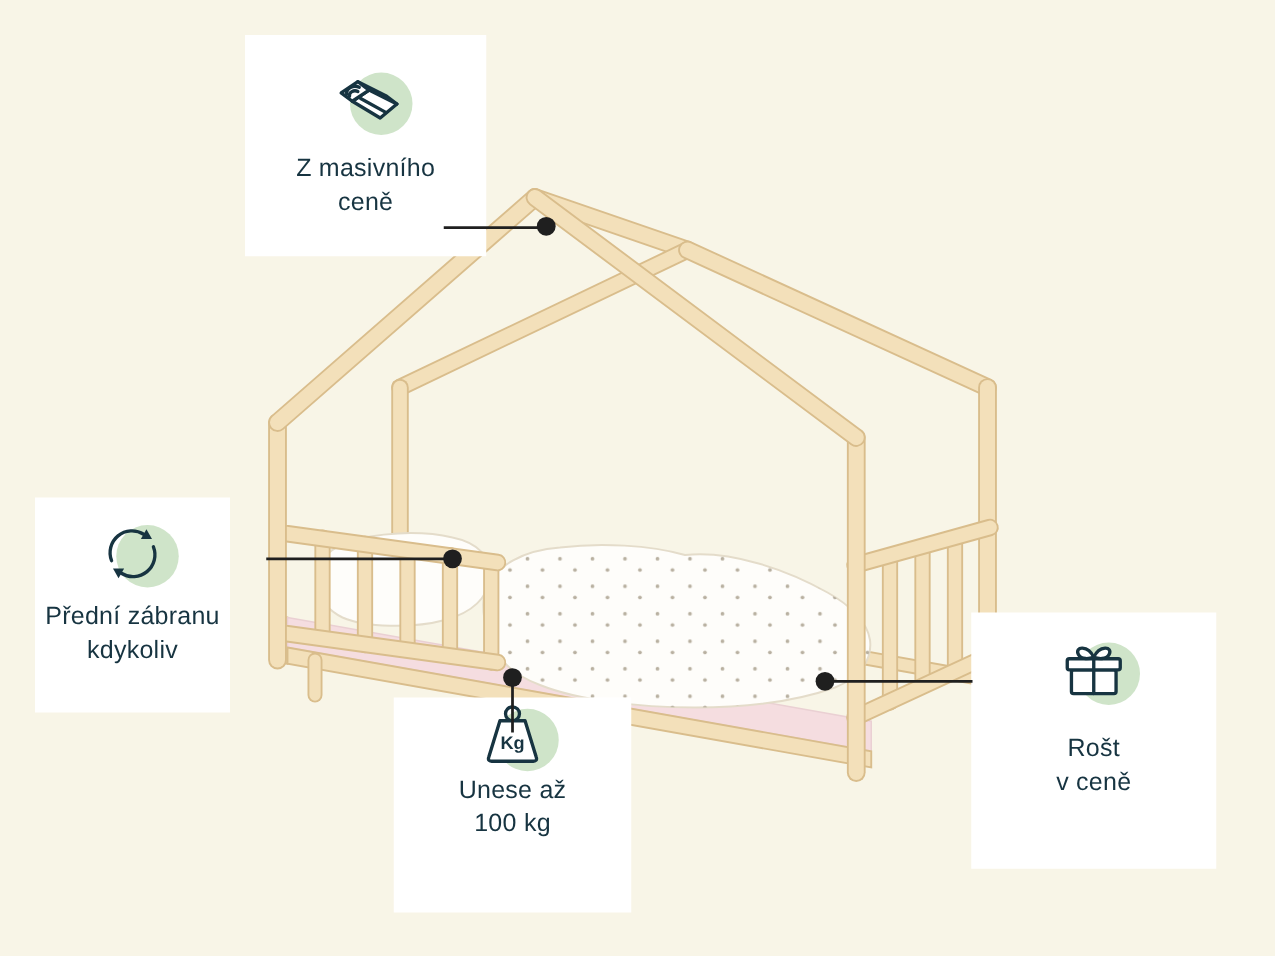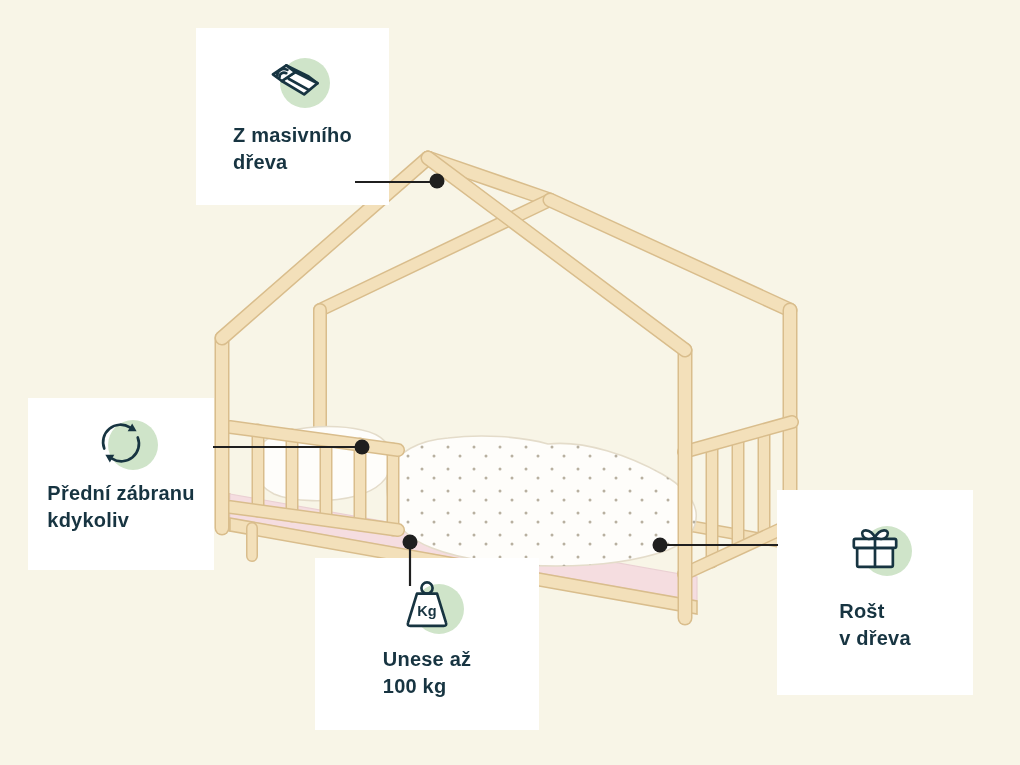--- a/index.html
+++ b/index.html
@@ -11,22 +11,22 @@
   }
   .layer{position:absolute;left:0;top:0;width:1020px;height:765px}
   .bed-layer{z-index:1}
   .connector-layer{z-index:5;pointer-events:none}
   .card{
     position:absolute;z-index:2;
     background:var(--card,#ffffff);
     display:flex;flex-direction:column;align-items:center;
   }
   .card-text{
-    font-weight:700;font-size:20px;line-height:27px;
-    color:var(--ink,#173441);letter-spacing:.2px;
+    font-weight:400;font-size:20px;line-height:27px;
+    color:var(--ink,#173441);text-align:center;letter-spacing:.2px;
   }
   .icon-wrap{position:relative;width:62px;height:58px;flex:0 0 auto}
   .blob{
     position:absolute;left:18px;top:6px;width:50px;height:50px;
     border-radius:50%;background:var(--green,#cfe4c9);
   }
   .icon-wrap svg{position:absolute;left:0;top:0}
   .ink-stroke{stroke:var(--ink,#173441);stroke-width:2.4;fill:none;stroke-linecap:round;stroke-linejoin:round}
   .ink-stroke-fill{stroke:var(--ink,#173441);stroke-width:2.4;fill:#ffffff;stroke-linecap:round;stroke-linejoin:round}
   .ink-fill{fill:var(--ink,#173441)}
@@ -34,23 +34,23 @@
   
   .beam-o{stroke:var(--wood-outline,#d9bd8c);stroke-linecap:round;fill:none}
   .beam-f{stroke:var(--wood,#f3e0ba);stroke-linecap:round;fill:none}
   .wood-face{fill:var(--wood,#f3e0ba);stroke:var(--wood-outline,#d9bd8c);stroke-width:1.5}
   .pink-face{fill:var(--pink,#f5dde0);stroke:#ead0d3;stroke-width:1.2}
   .linen{fill:#fefdfa;stroke:#e4dcca;stroke-width:1.6}
   .connector{stroke:var(--connector,#1f1f1f);stroke-width:2.2}
   .connector-dot{fill:var(--connector,#1f1f1f)}
   
   .card-wood{left:196px;top:28px;width:193px;height:177px;padding-top:24px;box-sizing:border-box;gap:12px}
-  .card-barrier{left:28px;top:398px;width:186px;height:172px;padding-top:16px;box-sizing:border-box;gap:8px}
-  .card-weight{left:315px;top:558px;width:224px;height:172px;padding-top:20px;box-sizing:border-box;gap:10px}
-  .card-gift{left:777px;top:490px;width:196px;height:205px;padding-top:30px;box-sizing:border-box;gap:20px}
+  .card-barrier{left:28px;top:398px;width:156px;height:172px;padding-top:16px;box-sizing:border-box;gap:8px}
+  .card-weight{left:315px;top:558px;width:190px;height:172px;padding-top:3px;box-sizing:border-box;}
+  .card-gift{left:777px;top:490px;width:196px;height:205px;padding-top:18px;box-sizing:border-box;gap:20px}
 </style>
 </head>
 <body>
 
 <div class="stage">
 
   <svg class="layer bed-layer" viewBox="0 0 1020 765" width="1020" height="765">
     <defs>
       <pattern id="duvet-dots" width="26" height="22" patternUnits="userSpaceOnUse">
         <circle cx="6" cy="7" r="1.5" fill="#b8b0a0"></circle>
@@ -147,21 +147,21 @@
         <polygon class="ink-stroke-fill" points="20,12 40,22 48,28 28,18"></polygon>
         <polygon class="ink-stroke-fill" points="28,18 48,28 36,38 16,26"></polygon>
         <polygon class="ink-stroke-fill" points="8,20 20,12 28,18 16,26"></polygon>
         <path class="ink-stroke" stroke-width="1.8" d="M 12,21 A 6,5 0 0 1 21,16"></path>
         <path class="ink-stroke" stroke-width="1.8" d="M 14,22.5 A 4,3.4 0 0 1 20,19"></path>
         <line class="ink-stroke" stroke-width="1.8" x1="22" y1="24" x2="40" y2="34"></line>
       </svg>
     </div>
     <div class="card-text">
       <div>Z masivního</div>
-      <div>dřeva</div>
+      <div>ceně</div>
     </div>
   </div>
 
   <div class="card card-barrier">
     <div class="icon-wrap">
       <div class="blob"></div>
       <svg width="62" height="58" viewBox="0 0 52 52">
         <path class="ink-stroke" d="M 11,31 A 15.7,15.7 0 0 1 34,12"></path>
         <polygon class="ink-fill" points="40,15.5 32,15.5 36,8.5"></polygon>
         <path class="ink-stroke" d="M 41,21 A 15.7,15.7 0 0 1 18,40"></path>
@@ -195,21 +195,21 @@
       <svg width="62" height="58" viewBox="0 0 52 52">
         <rect class="ink-stroke-fill" x="10" y="25" width="32" height="17" rx="1.5"></rect>
         <rect class="ink-stroke-fill" x="7" y="17" width="38" height="8" rx="1.5"></rect>
         <line class="ink-stroke" x1="26" y1="17" x2="26" y2="42"></line>
         <path class="ink-stroke-fill" d="M26,16 C22,7 12,8 15,14 C17,18 23,17 26,16 Z"></path>
         <path class="ink-stroke-fill" d="M26,16 C30,7 40,8 37,14 C35,18 29,17 26,16 Z"></path>
       </svg>
     </div>
     <div class="card-text">
       <div>Rošt</div>
-      <div>v dřeva</div>
+      <div>v ceně</div>
     </div>
   </div>
 
   <svg class="layer connector-layer" viewBox="0 0 1020 765" width="1020" height="765">
     <line class="connector" x1="355" y1="182" x2="437" y2="182"></line>
     <circle class="connector-dot" cx="437" cy="181" r="7.5"></circle>
 
     <line class="connector" x1="213" y1="447" x2="362" y2="447"></line>
     <circle class="connector-dot" cx="362" cy="447" r="7.5"></circle>
 

